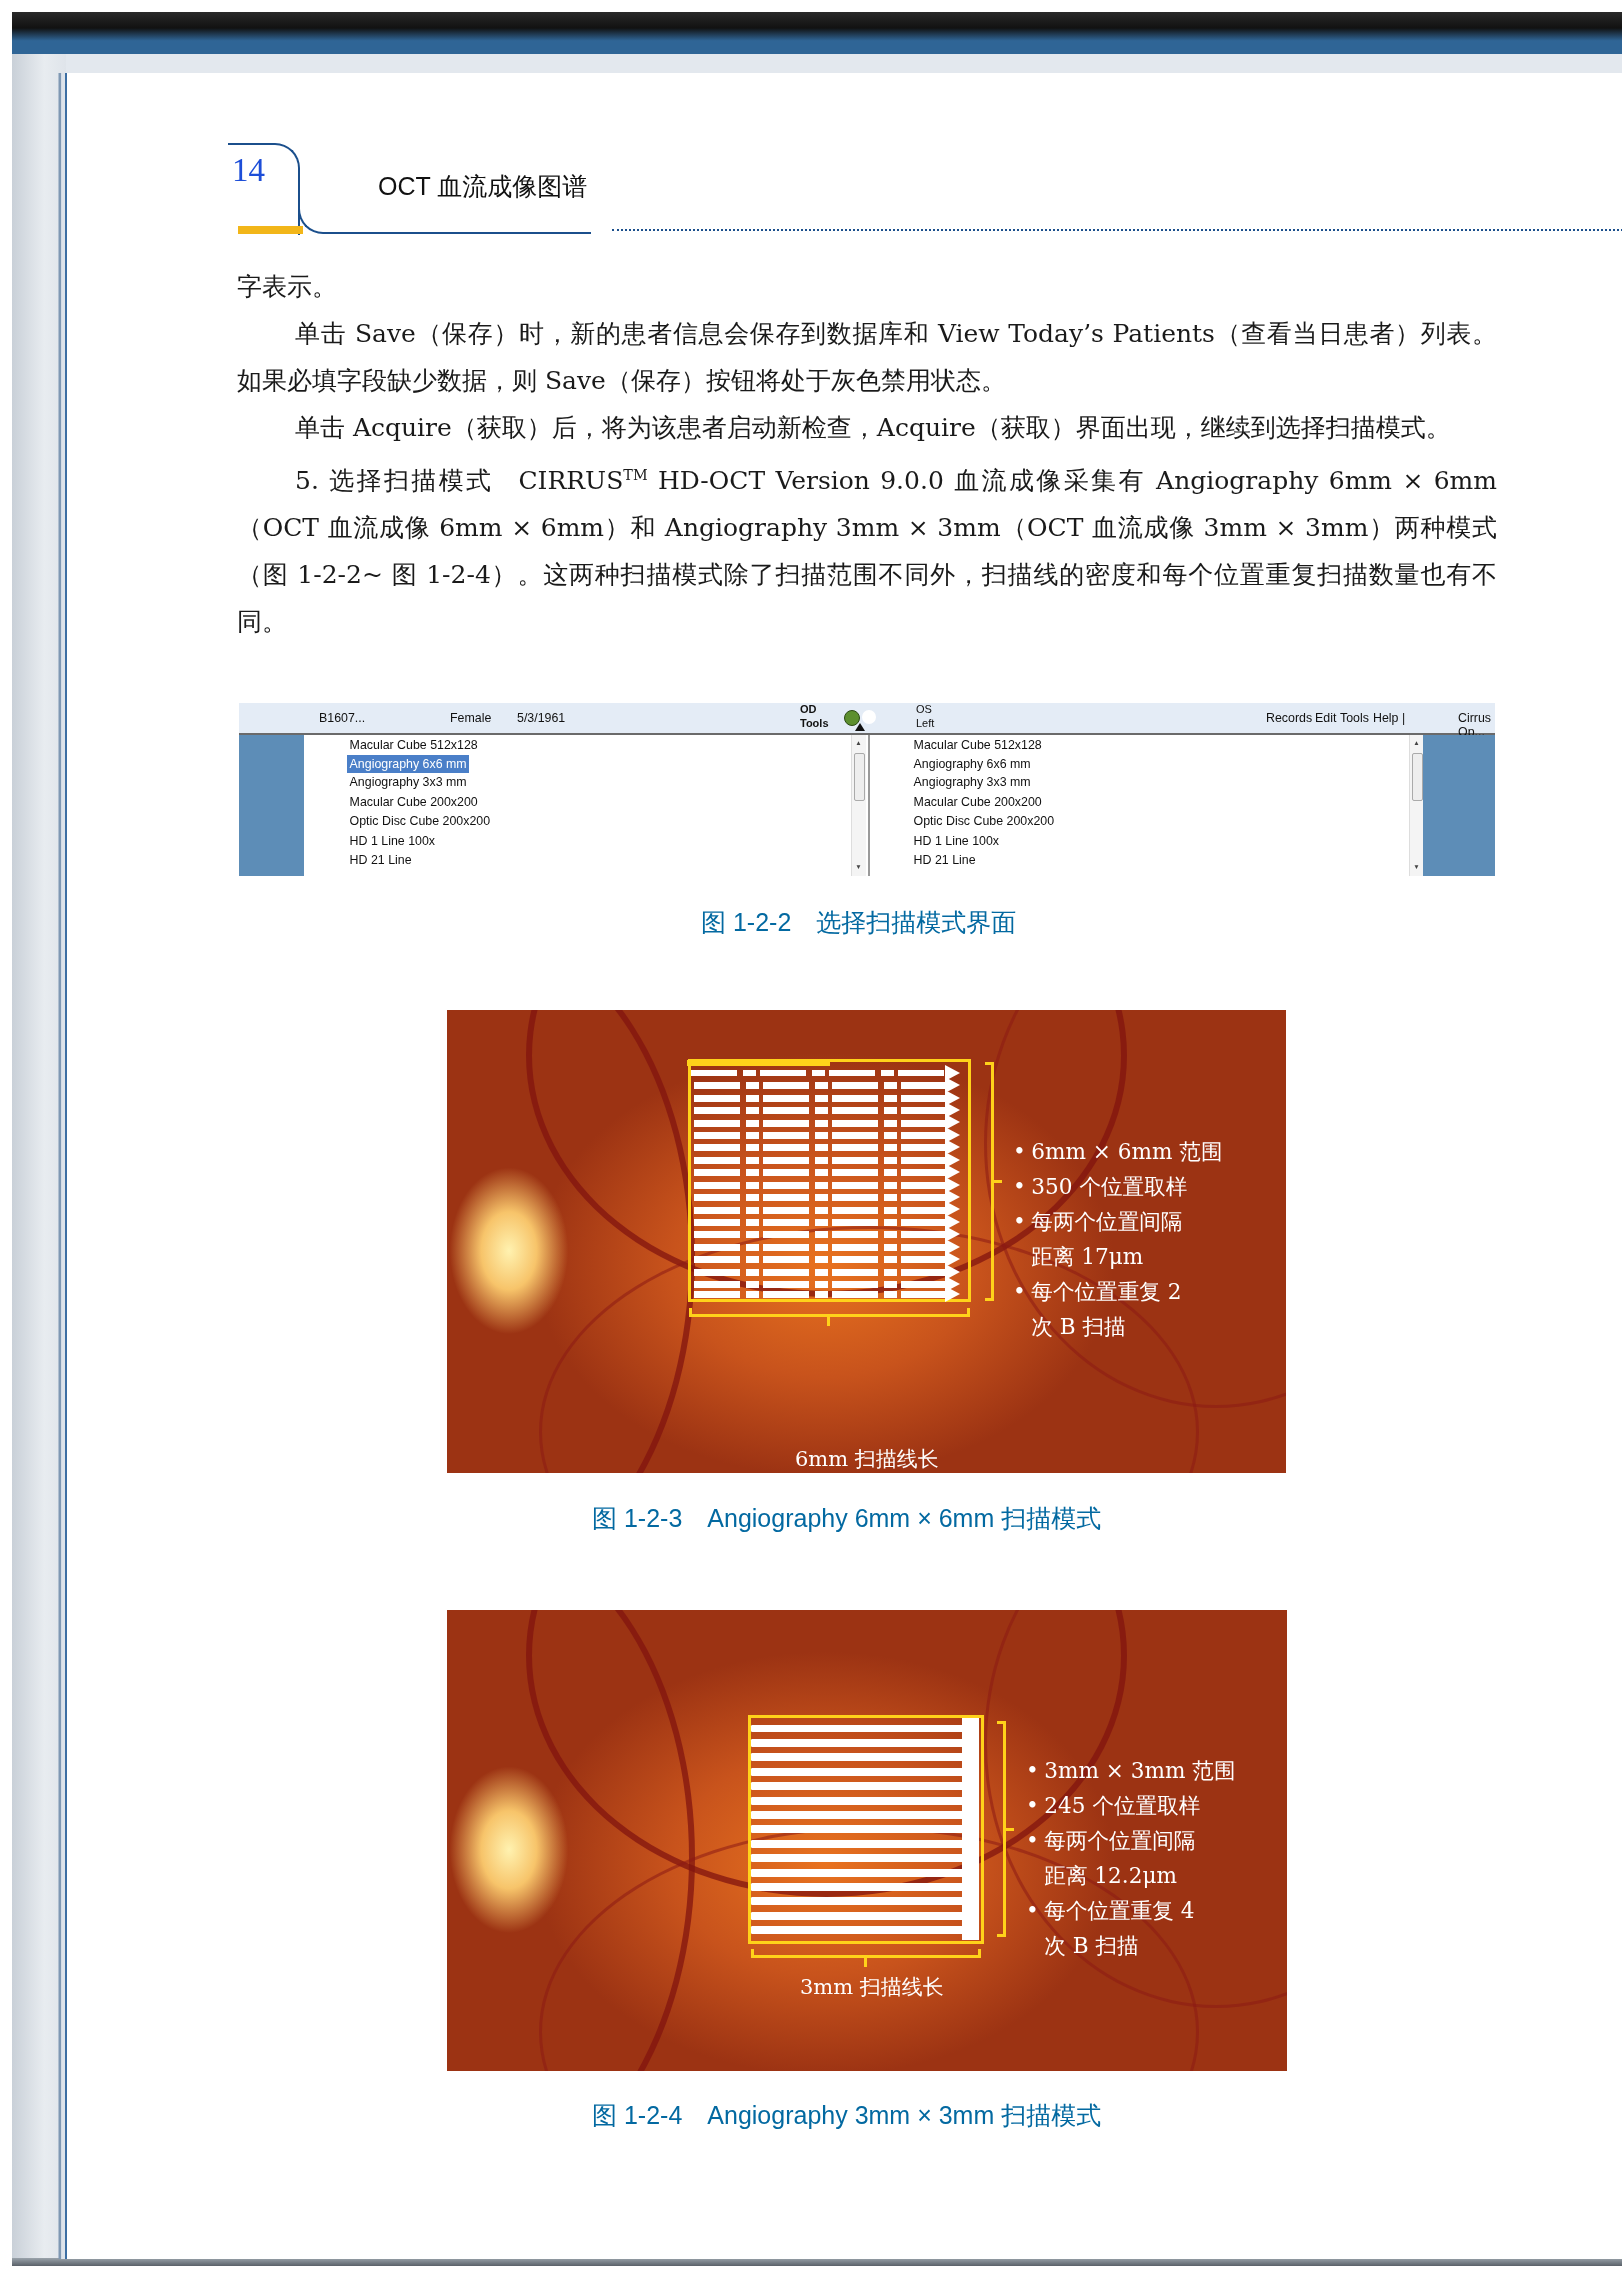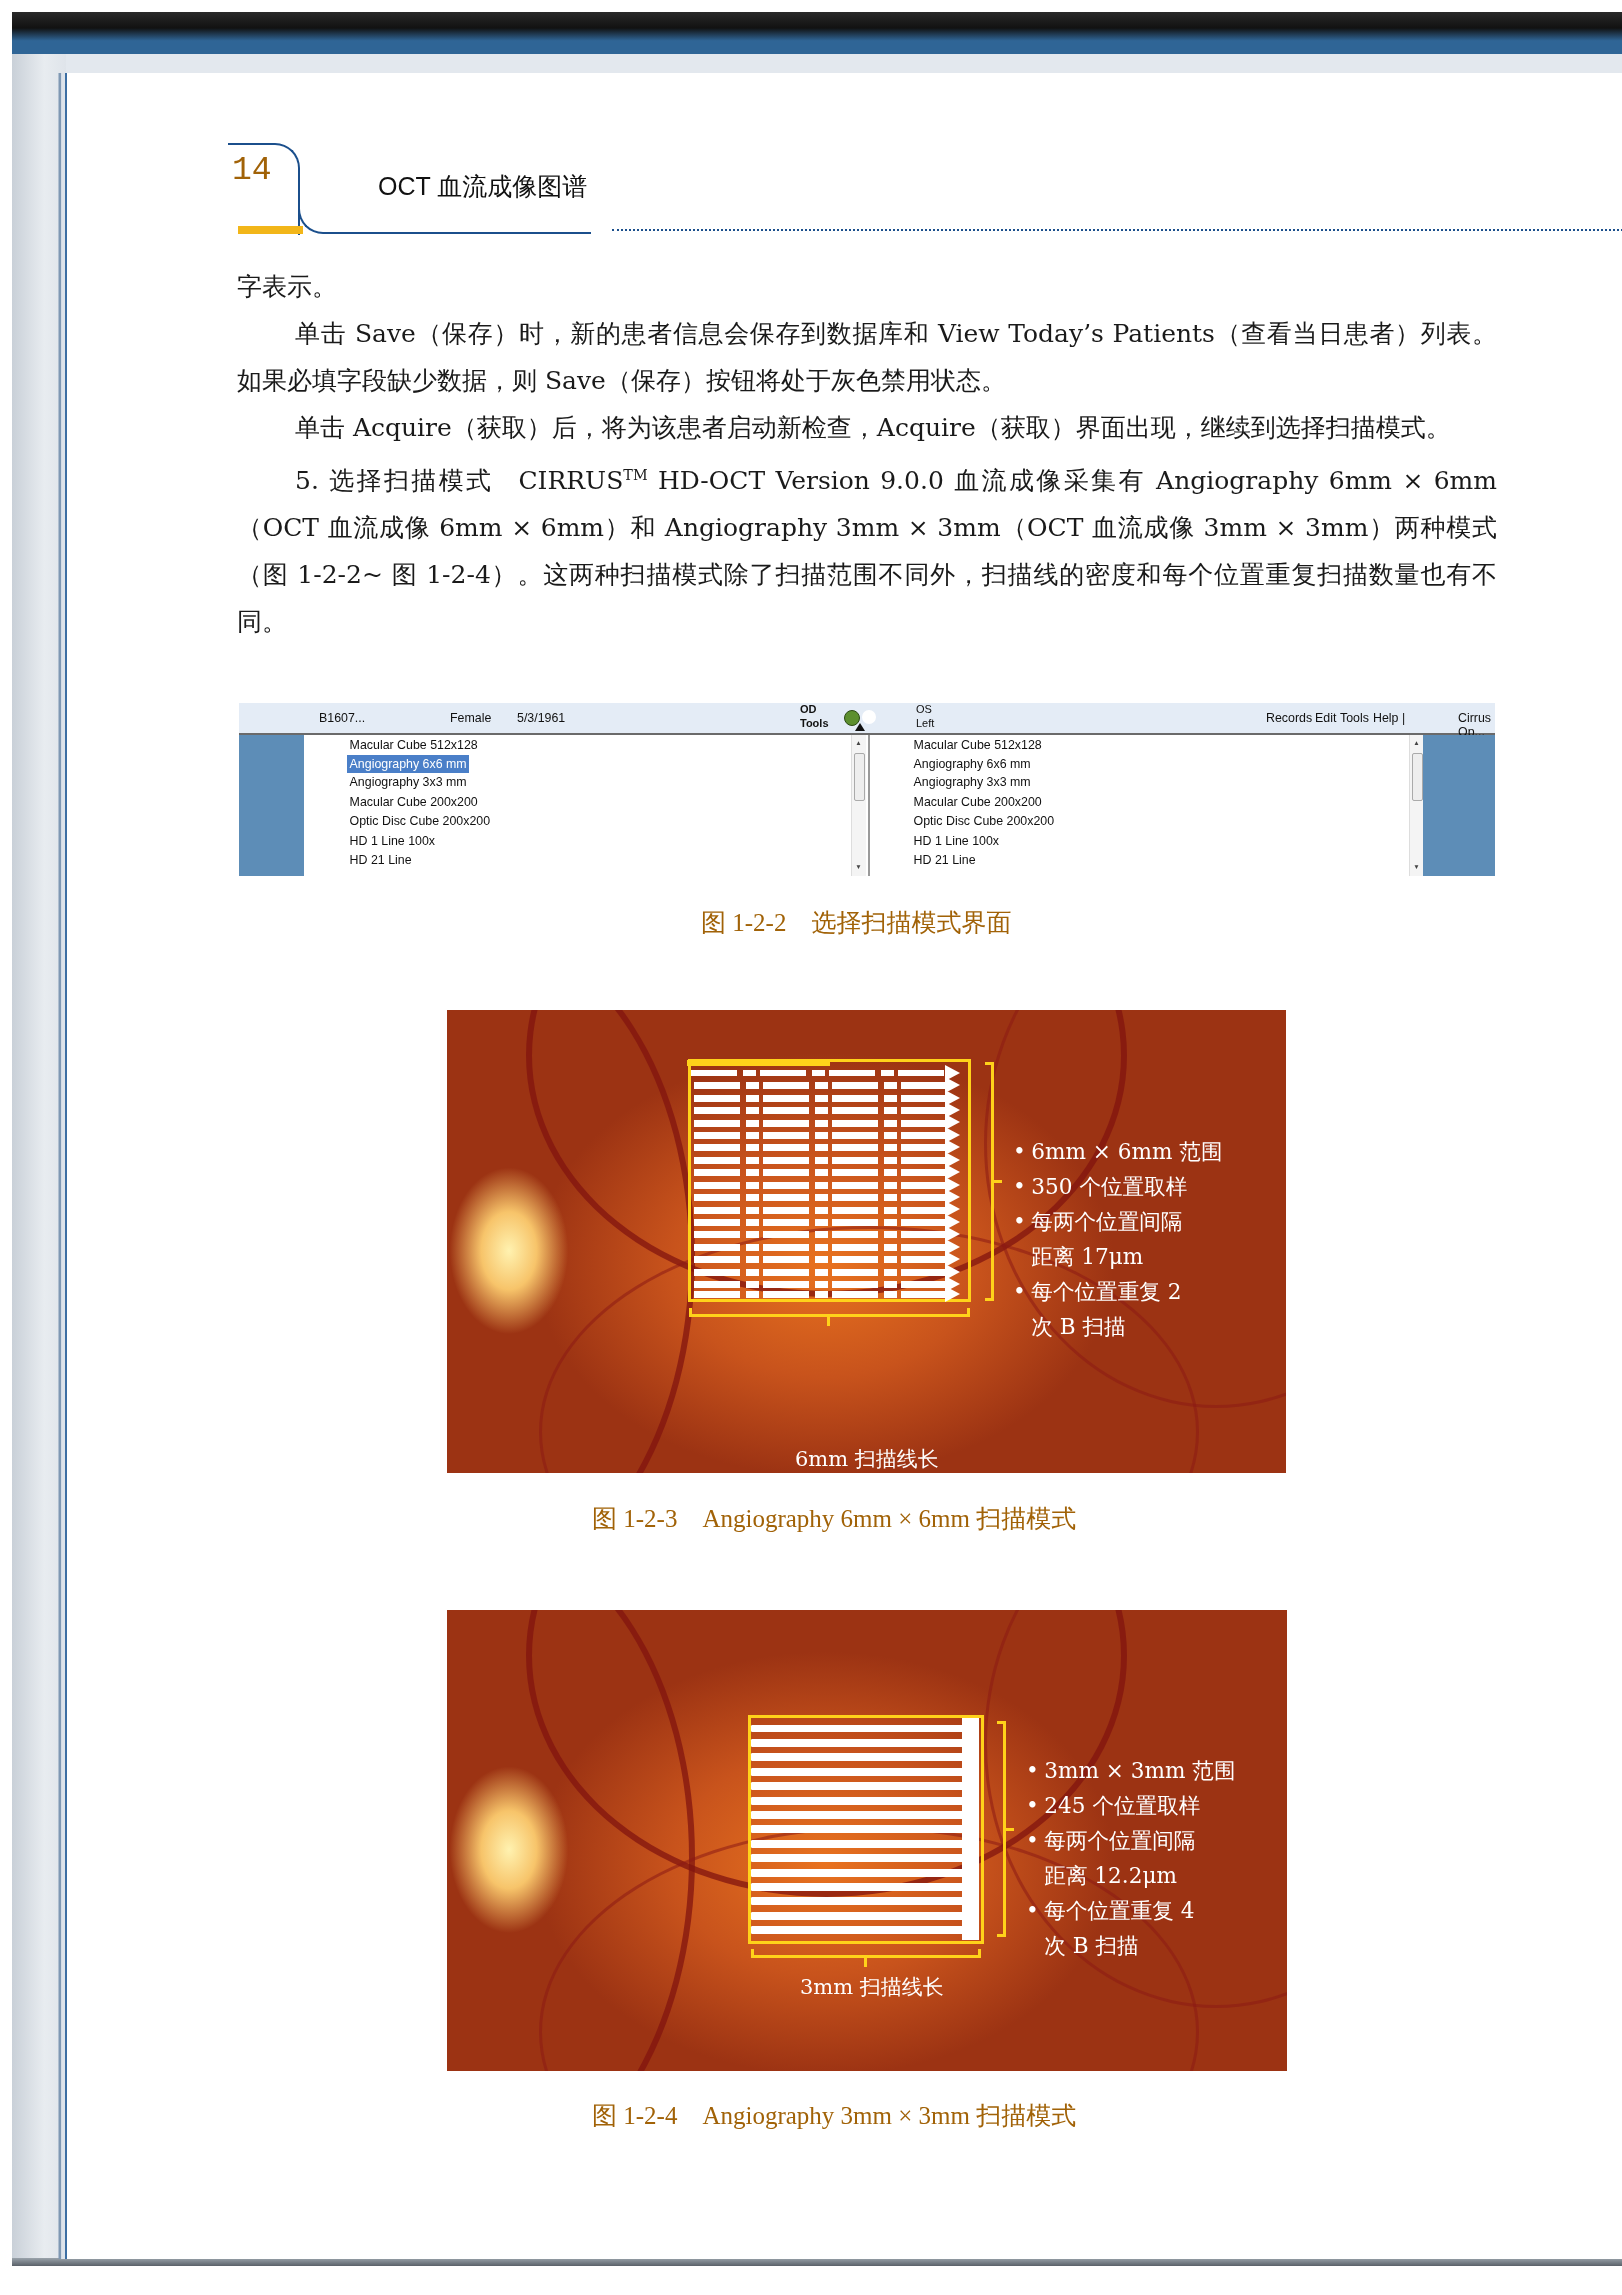--- a/index.html
+++ b/index.html
@@ -9,22 +9,22 @@
              background:linear-gradient(#2a2a2a 0%, #111 25%, #2f6596 45%, #2f6596 70%, #0d0d0d 100%); }
   .leftframe { position:absolute; left:11.8px; top:54px; width:54px; height:2205px;
                background:linear-gradient(90deg,#c9d0d8,#e8ecf0 60%,#dfe4ea); }
   .leftframe2 { position:absolute; left:11.8px; top:54px; width:1611px; height:19.6px; background:#e3e8ee; }
   .page { position:absolute; left:65px; top:73px; width:1557px; height:2186px; background:#fff;
           border-left:2.6px solid #3c6ea3; box-shadow:-3.9px 0 0 #dde3ea, -6.5px 0 0 #7f98b3; }
   .bottomshadow { position:absolute; left:11.8px; top:2258px; width:1611px; height:7.9px;
                   background:linear-gradient(#9aa3ab,#5a6169); }
 
   
-  .pageno { position:absolute; left:232px; top:152px; font-family:Liberation Mono, monospace;
-            font-size:33px; color:#a16207; }
+  .pageno { position:absolute; left:232px; top:152px; font-family:Liberation Serif, serif;
+            font-size:33px; color:#1d4ed8; }
   .yellowbar { position:absolute; left:238px; top:226px; width:65px; height:7.9px; background:#f2b619; }
   .bracket-inner { position:absolute; left:228px; top:143px; width:70px; height:90px;
                    border-top:2px solid #1b4f8c; border-right:2px solid #1b4f8c;
                    border-top-right-radius:25px; }
   .bracket-low { position:absolute; left:298px; top:196px; width:291px; height:36px;
                  border-left:2px solid #1b4f8c; border-bottom:2px solid #1b4f8c;
                  border-bottom-left-radius:25px; }
   .booktitle { position:absolute; left:378px; top:170px; font-family:"Liberation Sans", sans-serif;
                font-size:25px; color:#111; }
   .dotline { position:absolute; left:612px; top:229px; width:1011px; height:0;
@@ -53,21 +53,21 @@
   .sbar .thumb { position:absolute; left:2px; top:18.3px; width:9.2px; height:46px; background:#eee;
                  border:0.7px solid #aaa; border-radius:2px; }
   .sbar .up { position:absolute; left:3.3px; top:3.9px; font-size:6.5px; color:#444; }
   .sbar .dn { position:absolute; left:3.3px; top:128px; font-size:6.5px; color:#444; }
   .greendot { position:absolute; left:605px; top:6.5px; width:14.4px; height:14.4px; border-radius:50%;
               background:#5c8f2e; border:1.3px solid #2b4a14; }
   .whitedot { position:absolute; left:623px; top:6.5px; width:14.4px; height:14.4px; border-radius:50%; background:#fff; }
   .tri { position:absolute; left:616px; top:19.6px; width:0; height:0; border-left:5.2px solid transparent;
          border-right:5.2px solid transparent; border-bottom:8.5px solid #111; }
 
-  .caption { position:absolute; font-family:Liberation Serif, serif; font-size:25px; color:#a16207; white-space:nowrap; }
+  .caption { position:absolute; font-family:Liberation Sans, sans-serif; font-size:25px; color:#0369a1; white-space:nowrap; }
 
   
   .fundus { position:absolute; overflow:hidden;
             background:
               radial-gradient(ellipse 79px 111px at 62px 52%, #fff2b0 0%, #f7c46a 35%, rgba(230,120,40,0) 75%),
               radial-gradient(ellipse 340px 249px at 45% 55%, #e8721f 0%, #c8531c 45%, #9c3313 85%),
               #8a2e12; }
   .vessel { position:absolute; border:6.5px solid rgba(130,20,15,0.75); border-radius:50%; }
   .vessel.thin { border-width:3.3px; border-color:rgba(140,25,20,0.55); }
   .scanbox { position:absolute; border:3.3px solid #ffd21a; box-sizing:border-box; }

